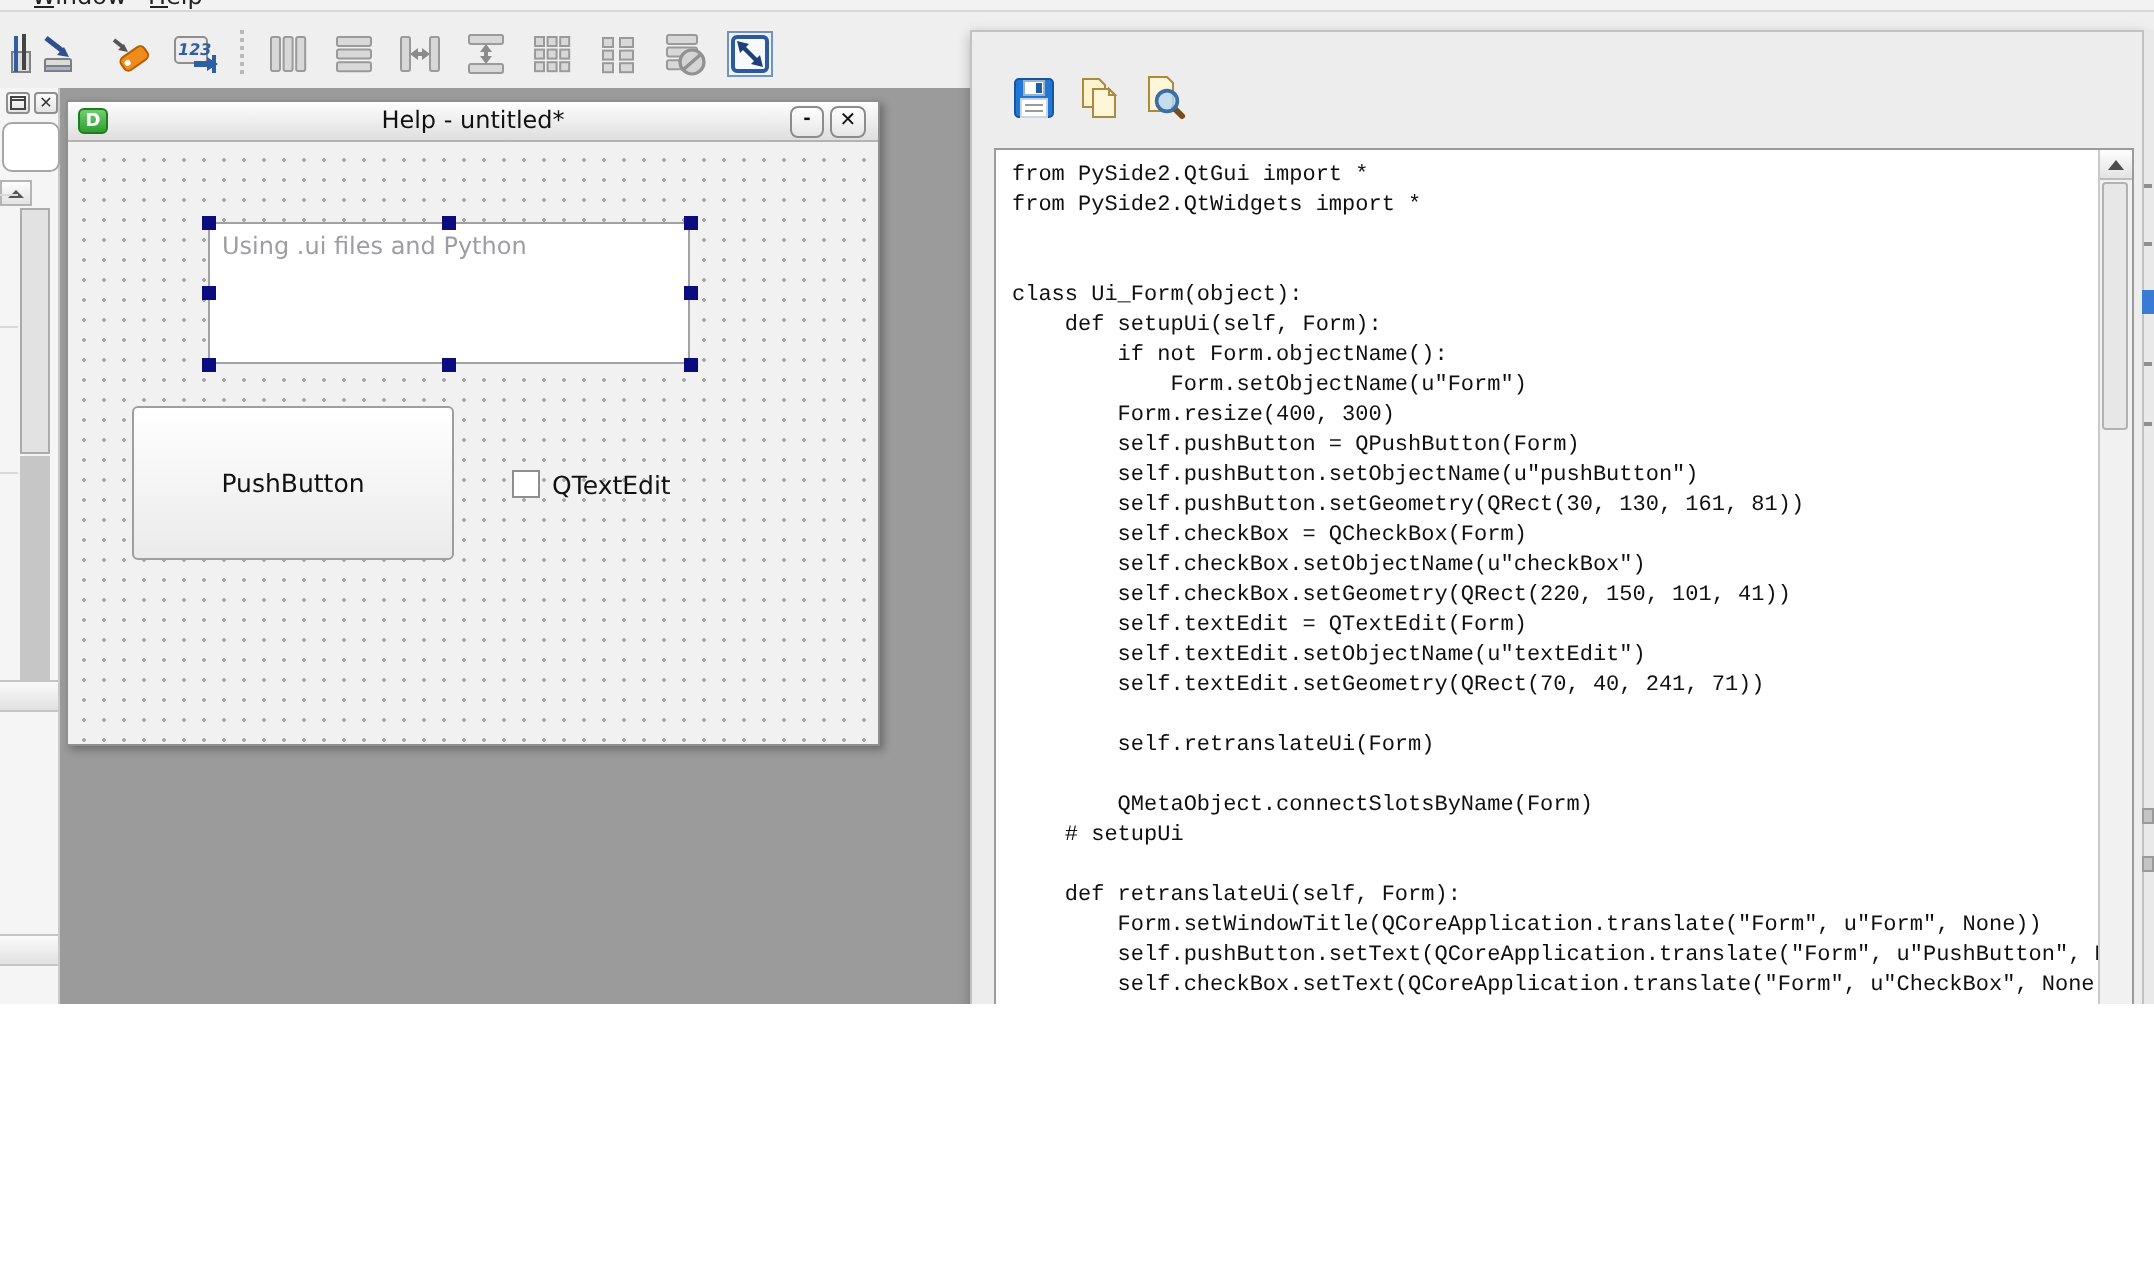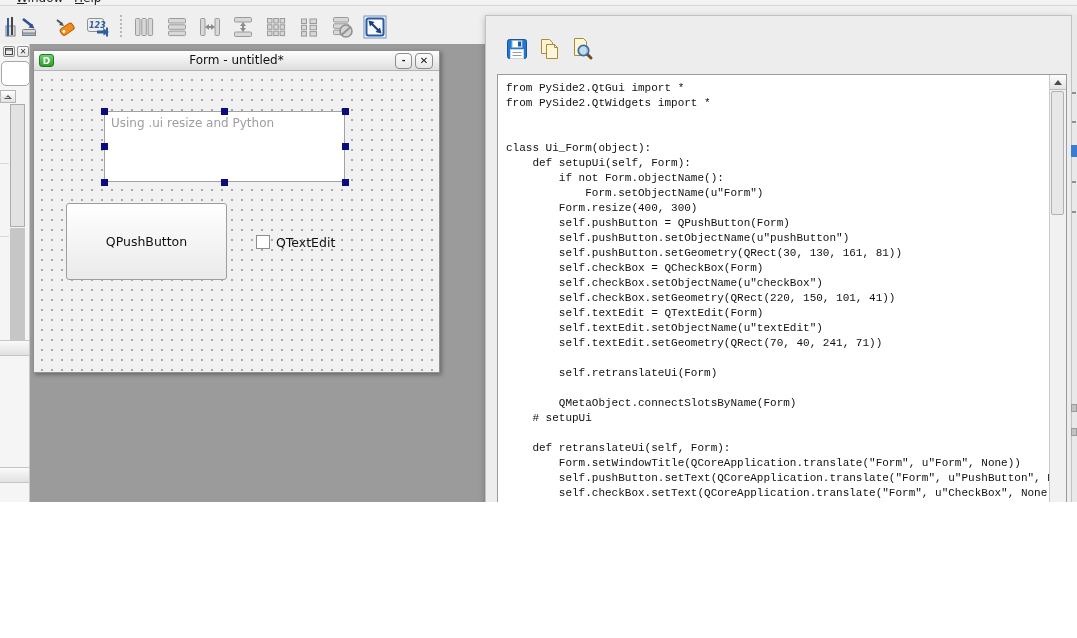--- a/index.html
+++ b/index.html
@@ -217,36 +217,36 @@
     <div class="lsep abs" style="top:192px"></div>
     <div class="catrow abs" style="top:296px"></div>
     <div class="catrow abs" style="top:423px"></div>
     <div class="catrow abs" style="top:503px"></div>
   </div>
 
   <div id="mdi" class="abs"></div>
 
   <div id="formwin" class="abs">
     <div id="ftitle" class="abs">
-      <div id="ftitletext" class="abs">Form - untitled*</div>
+      <div id="ftitletext" class="abs">Help - untitled*</div>
       <div id="ficon" class="abs">D</div>
       <div class="winbtn" style="right:27px;width:17px;font-size:9px;line-height:13px;font-weight:bold">-</div>
       <div class="winbtn" style="right:6px;width:18px;font-size:10px;line-height:14px;font-weight:bold">✕</div>
     </div>
     <div id="fbody" class="abs">
-      <div id="textedit" class="abs">Using .ui resize and Python</div>
+      <div id="textedit" class="abs">Using .ui files and Python</div>
       <div class="handle" style="left:67px;top:37px"></div>
       <div class="handle" style="left:187px;top:37px"></div>
       <div class="handle" style="left:308px;top:37px"></div>
       <div class="handle" style="left:67px;top:72px"></div>
       <div class="handle" style="left:308px;top:72px"></div>
       <div class="handle" style="left:67px;top:108px"></div>
       <div class="handle" style="left:187px;top:108px"></div>
       <div class="handle" style="left:308px;top:108px"></div>
-      <div id="pushbtn" class="abs">QPushButton</div>
+      <div id="pushbtn" class="abs">PushButton</div>
       <div id="cbbox" class="abs"></div>
       <div id="cblabel" class="abs">QTextEdit</div>
     </div>
   </div>
 
   <div id="dialog" class="abs">
     <div class="dicon" style="left:19px">
       <svg width="24" height="24" viewBox="0 0 24 24">
         <rect x="2.5" y="2.5" width="19" height="19" rx="2" fill="#2277d4" stroke="#17569f"></rect>
         <rect x="7" y="3.5" width="10" height="7" fill="#fff" stroke="#9ab4d0"></rect>

